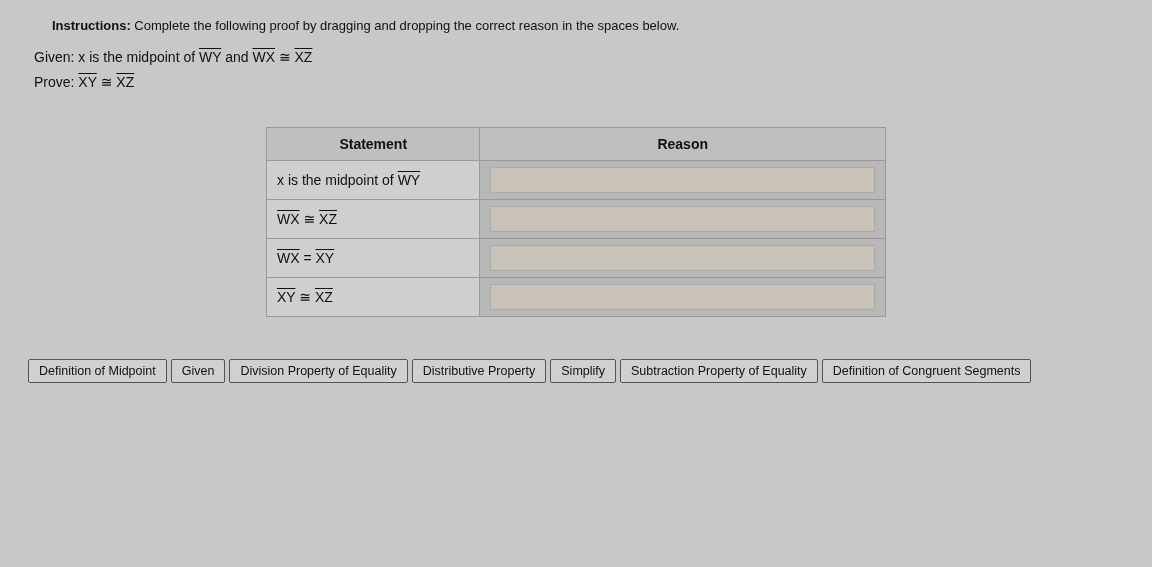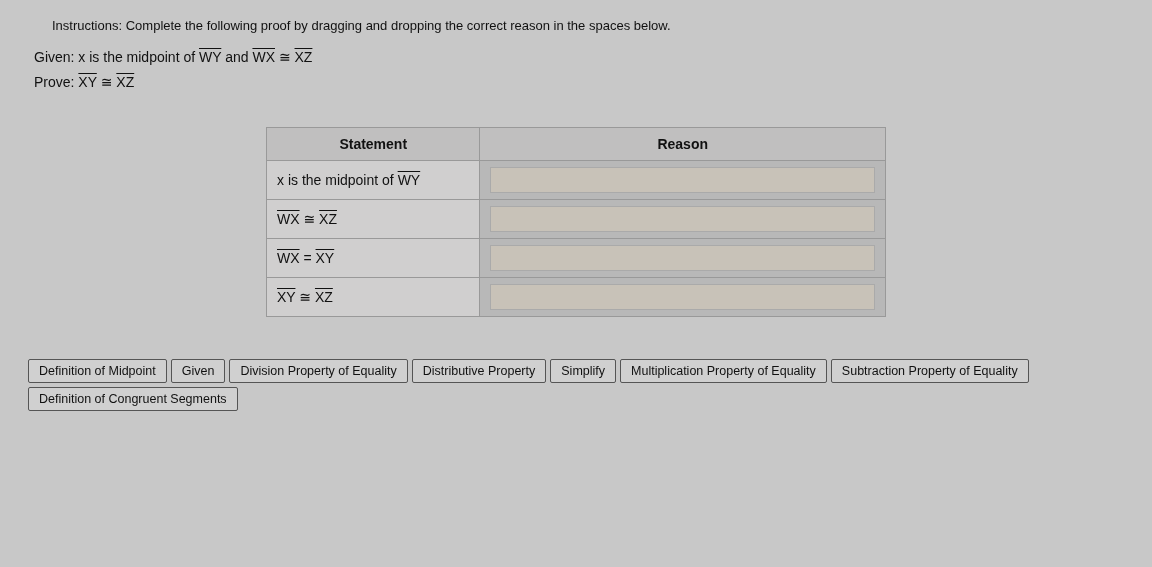--- a/index.html
+++ b/index.html
@@ -14,21 +14,21 @@
       color: #111;
     }
 
     .instructions {
       font-size: 13px;
       margin-bottom: 12px;
       color: #111;
     }
 
     .instructions strong {
-      font-weight: normal;
+      font-weight: bold;
       padding-left: 28px;
     }
 
     .given-prove {
       margin-left: 10px;
       margin-bottom: 6px;
       font-size: 14px;
       line-height: 1.8;
     }
 
@@ -165,16 +165,15 @@
   </table>
 </div>
 
 <div class="drag-zone" id="drag-zone">
 
     <div class="drag-item">Definition of Midpoint</div>
     <div class="drag-item">Given</div>
     <div class="drag-item">Division Property of Equality</div>
     <div class="drag-item">Distributive Property</div>
     <div class="drag-item">Simplify</div>
-    <div class="drag-item">Multiplication Property of Equality</div>
     <div class="drag-item">Subtraction Property of Equality</div>
     <div class="drag-item">Definition of Congruent Segments</div>
   </div>
 
 </body></html>

